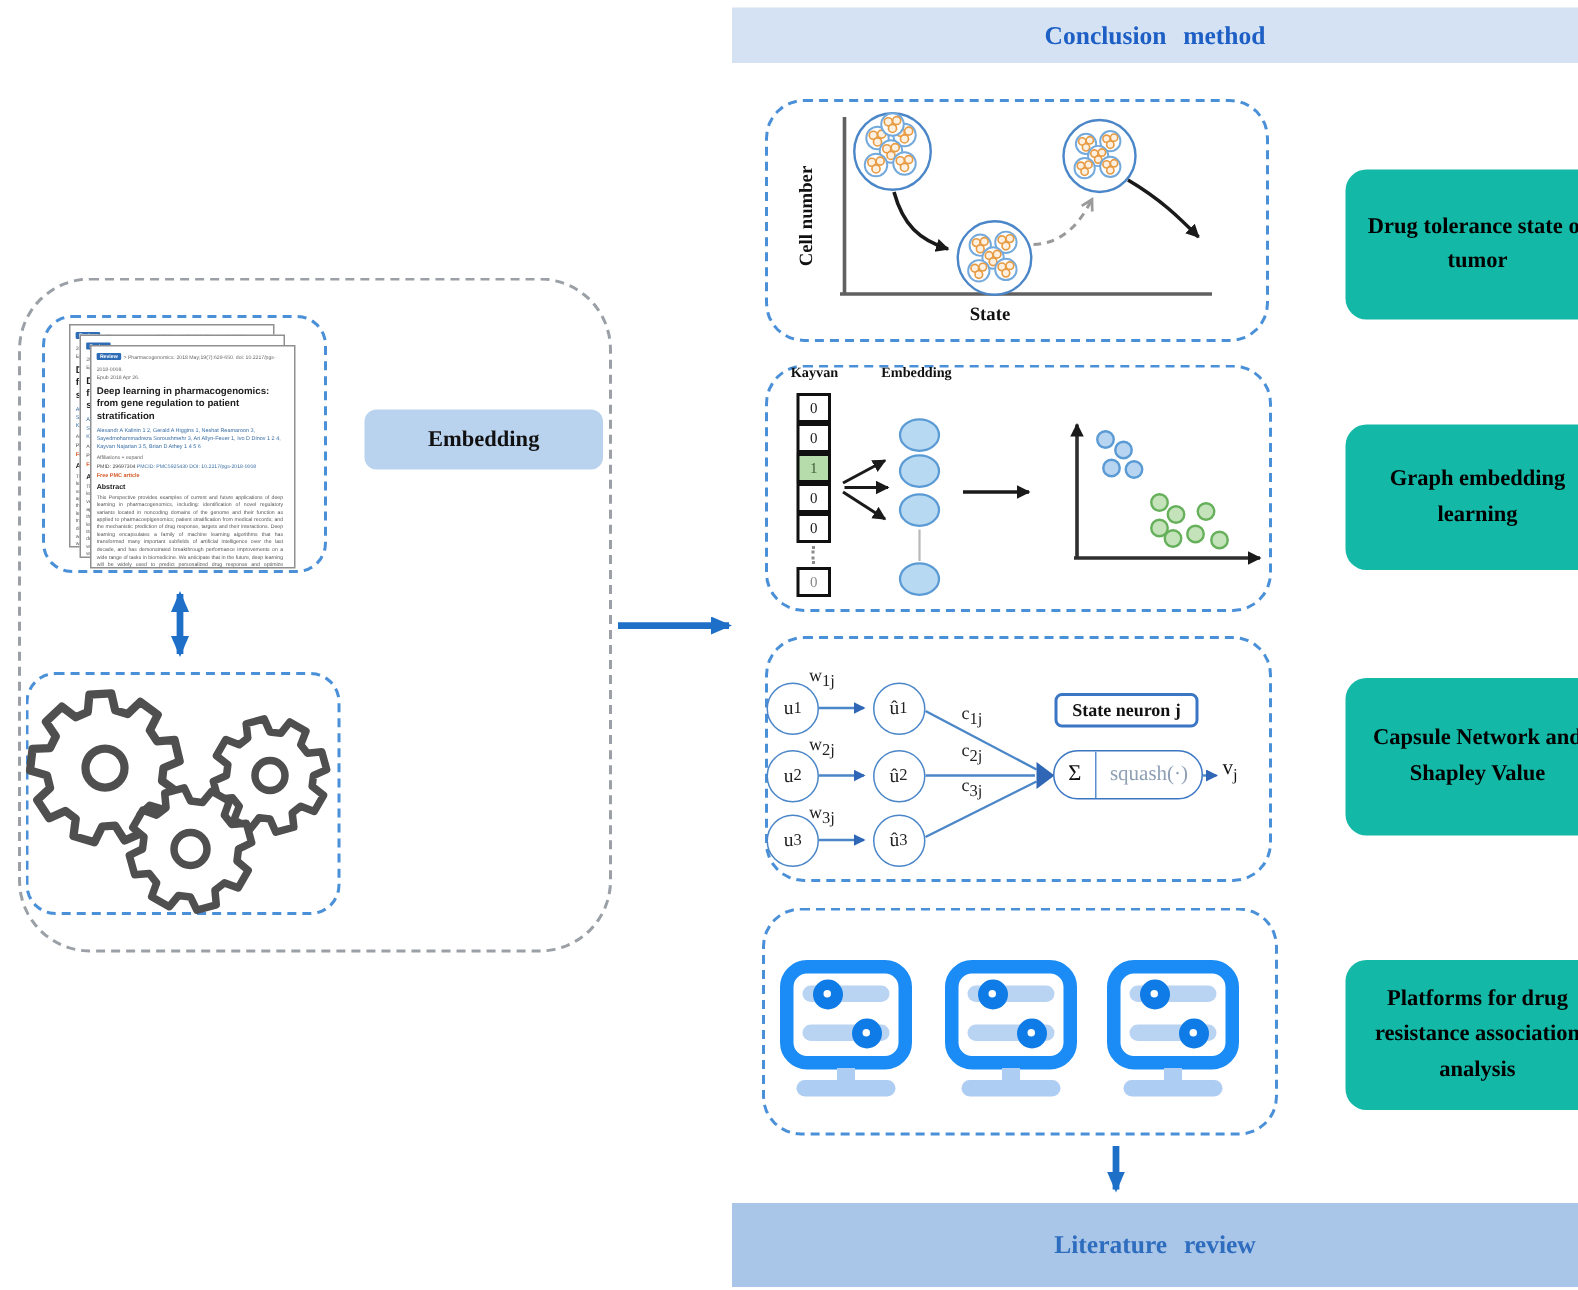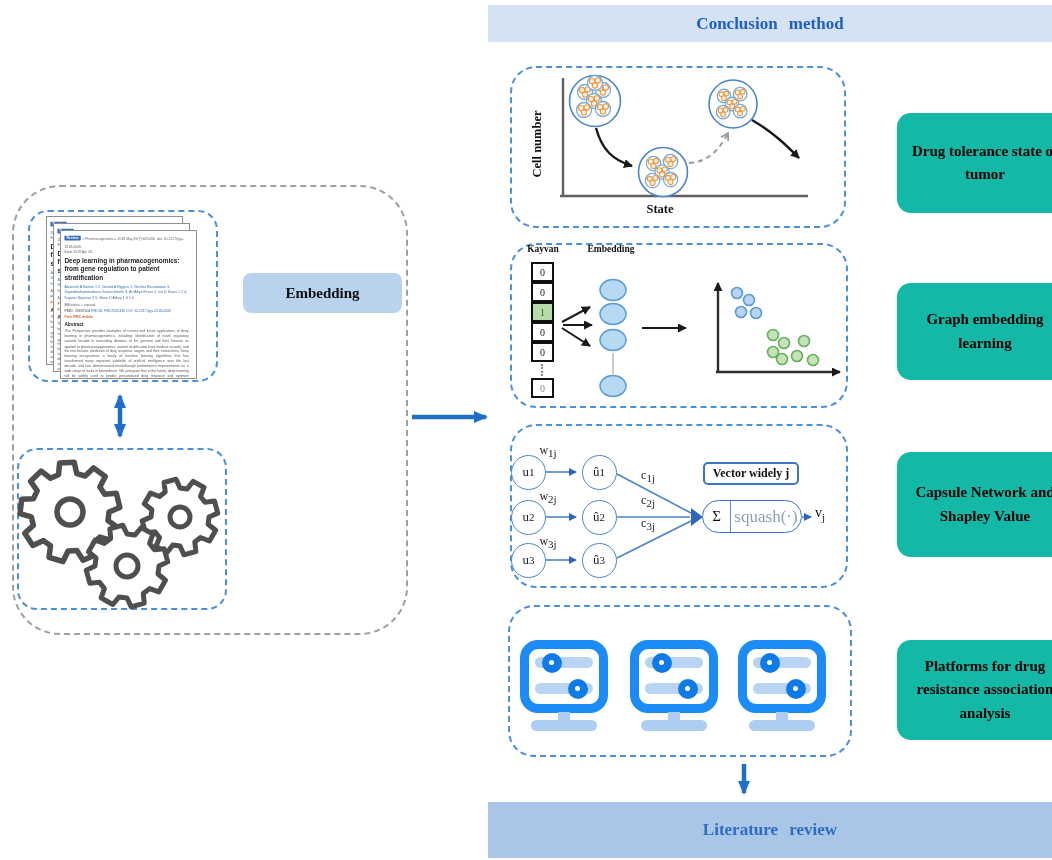--- a/index.html
+++ b/index.html
@@ -55,21 +55,21 @@
   .ccircle{position:absolute;width:35px;height:35px;border:1.6px solid #4a86c8;border-radius:50%;background:#fff;
            display:flex;align-items:center;justify-content:center;font-size:13px;color:#222;box-sizing:border-box;}
   .ccircle sub,.flabel sub,.vj sub{font-size:11px;}
   .flabel{position:absolute;width:40px;text-align:center;font-size:12px;color:#222;}
   .vneuron{position:absolute;left:703px;top:462px;width:96px;height:23px;border:2px solid #3a76c4;border-radius:5px;
            background:#fff;display:flex;align-items:center;justify-content:center;font-weight:bold;font-size:12px;color:#111;box-sizing:border-box;}
   .capsule{position:absolute;left:702px;top:500px;width:100px;height:33px;border:1.8px solid #3a76c4;border-radius:17px;
            background:#fff;display:flex;box-sizing:border-box;overflow:hidden;}
   .capsule .sum{width:27px;border-right:1.2px solid #5b8fd0;display:flex;align-items:center;justify-content:center;
                 font-size:15px;color:#111;}
-  .capsule .squash{flex:1;display:flex;align-items:center;justify-content:center;font-size:17px;color:#8fa0b5;text-align:center;}
+  .capsule .squash{flex:1;display:flex;align-items:center;justify-content:center;font-size:14px;color:#8fa0b5;text-align:center;}
   .vj{position:absolute;left:815px;top:505px;font-size:14px;color:#111;}
   
   .monitor{position:absolute;width:88px;height:92px;}
   .mscreen{position:absolute;left:0;top:0;width:88px;height:73px;border:9px solid #1b8cf5;border-radius:18px;
            background:#fff;box-sizing:border-box;}
   .mbar{position:absolute;left:6px;right:6px;height:11px;background:#b9d4f3;border-radius:6px;}
   .mbar.b1{top:8px;} .mbar.b2{top:34px;}
   .mknob{position:absolute;width:20px;height:20px;background:#0e7be6;border-radius:50%;}
   .mknob::after{content:"";position:absolute;left:7px;top:7px;width:5px;height:5px;background:#fff;border-radius:50%;}
   .mknob.k1{left:13px;top:4px;} .mknob.k2{left:39px;top:30px;}
@@ -334,21 +334,21 @@
       <span>û</span>
       <sub>3</sub>
     </div>
   <div class="flabel" style="left:528px;top:443px"><span>w</span><sub>1j</sub></div>
   <div class="flabel" style="left:528px;top:489px"><span>w</span><sub>2j</sub></div>
   <div class="flabel" style="left:528px;top:534px"><span>w</span><sub>3j</sub></div>
   <div class="flabel" style="left:628px;top:468px"><span>c</span><sub>1j</sub></div>
   <div class="flabel" style="left:628px;top:493px"><span>c</span><sub>2j</sub></div>
   <div class="flabel" style="left:628px;top:516px"><span>c</span><sub>3j</sub></div>
   <div class="vneuron">
-      <span>Vector widely j</span>
+      <span>State neuron j</span>
     </div>
   <div class="capsule">
     <div class="sum">Σ</div>
     <div class="squash">squash(·)</div>
   </div>
   <div class="vj"><span>v</span><sub>j</sub></div>
 
   <div class="bdash" id="mbox4"></div>
   <div class="monitor" style="left:520px;top:640px">
     <div class="mscreen">

